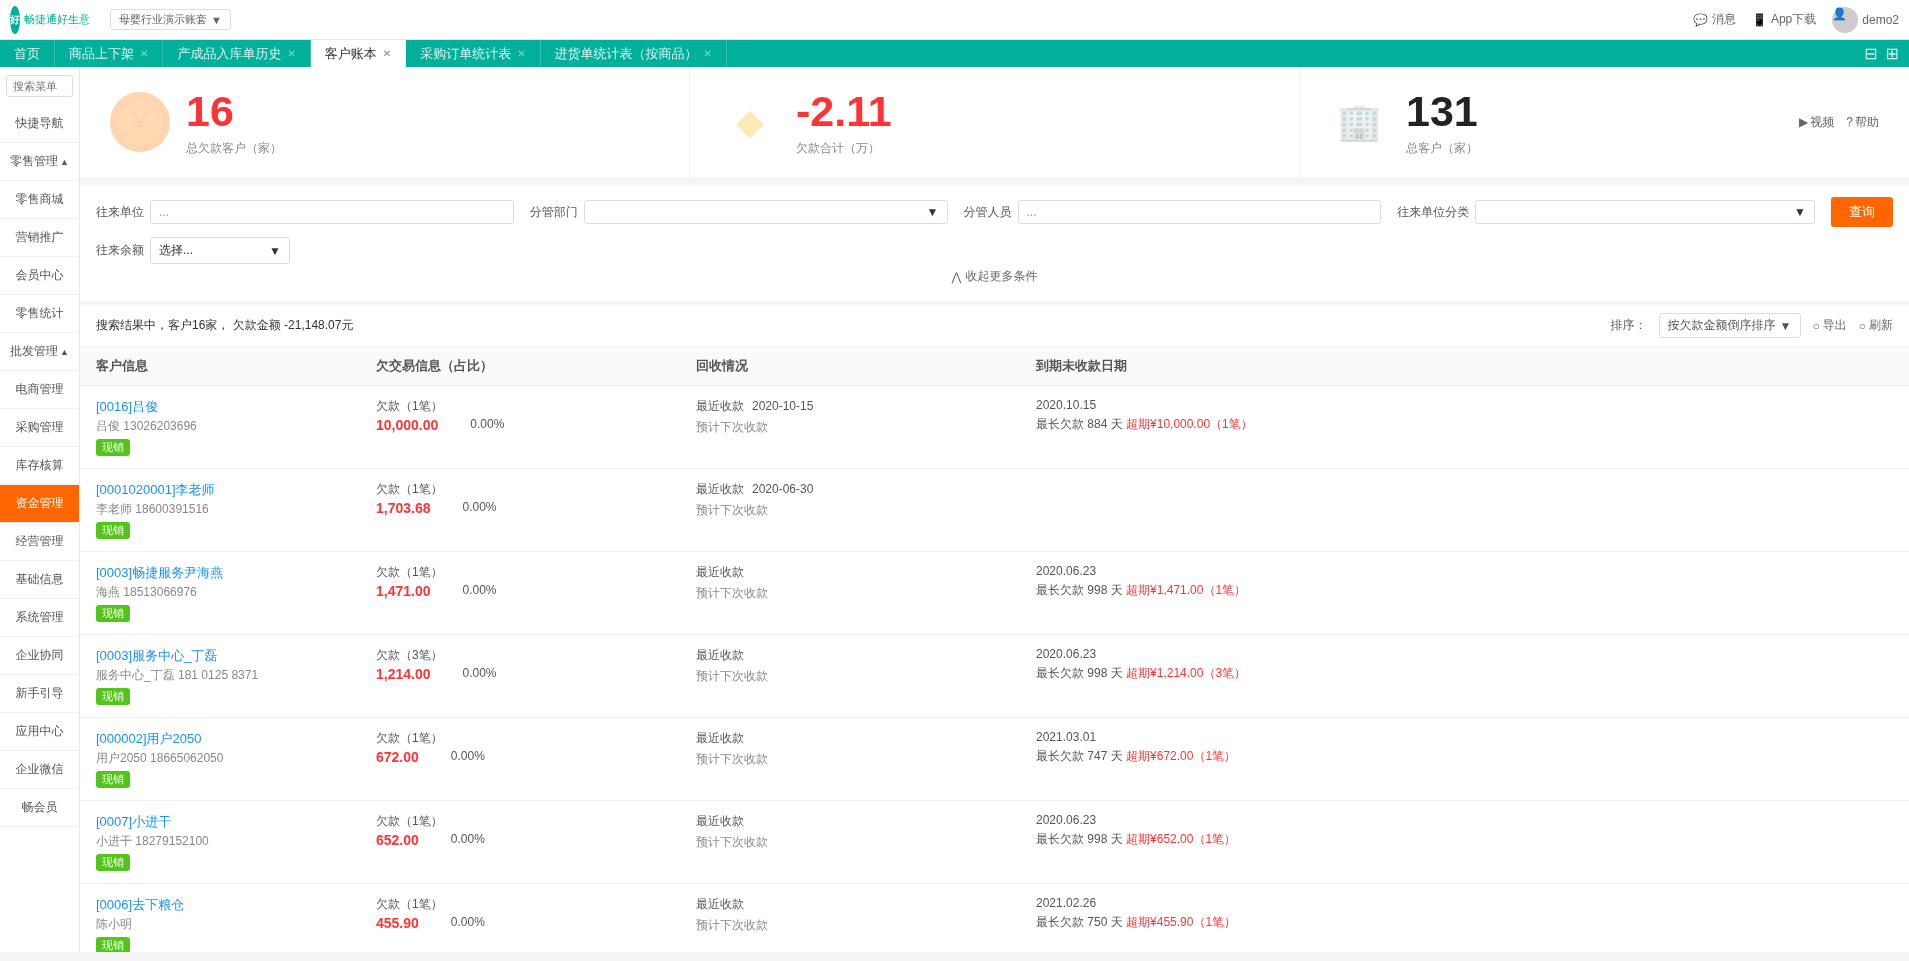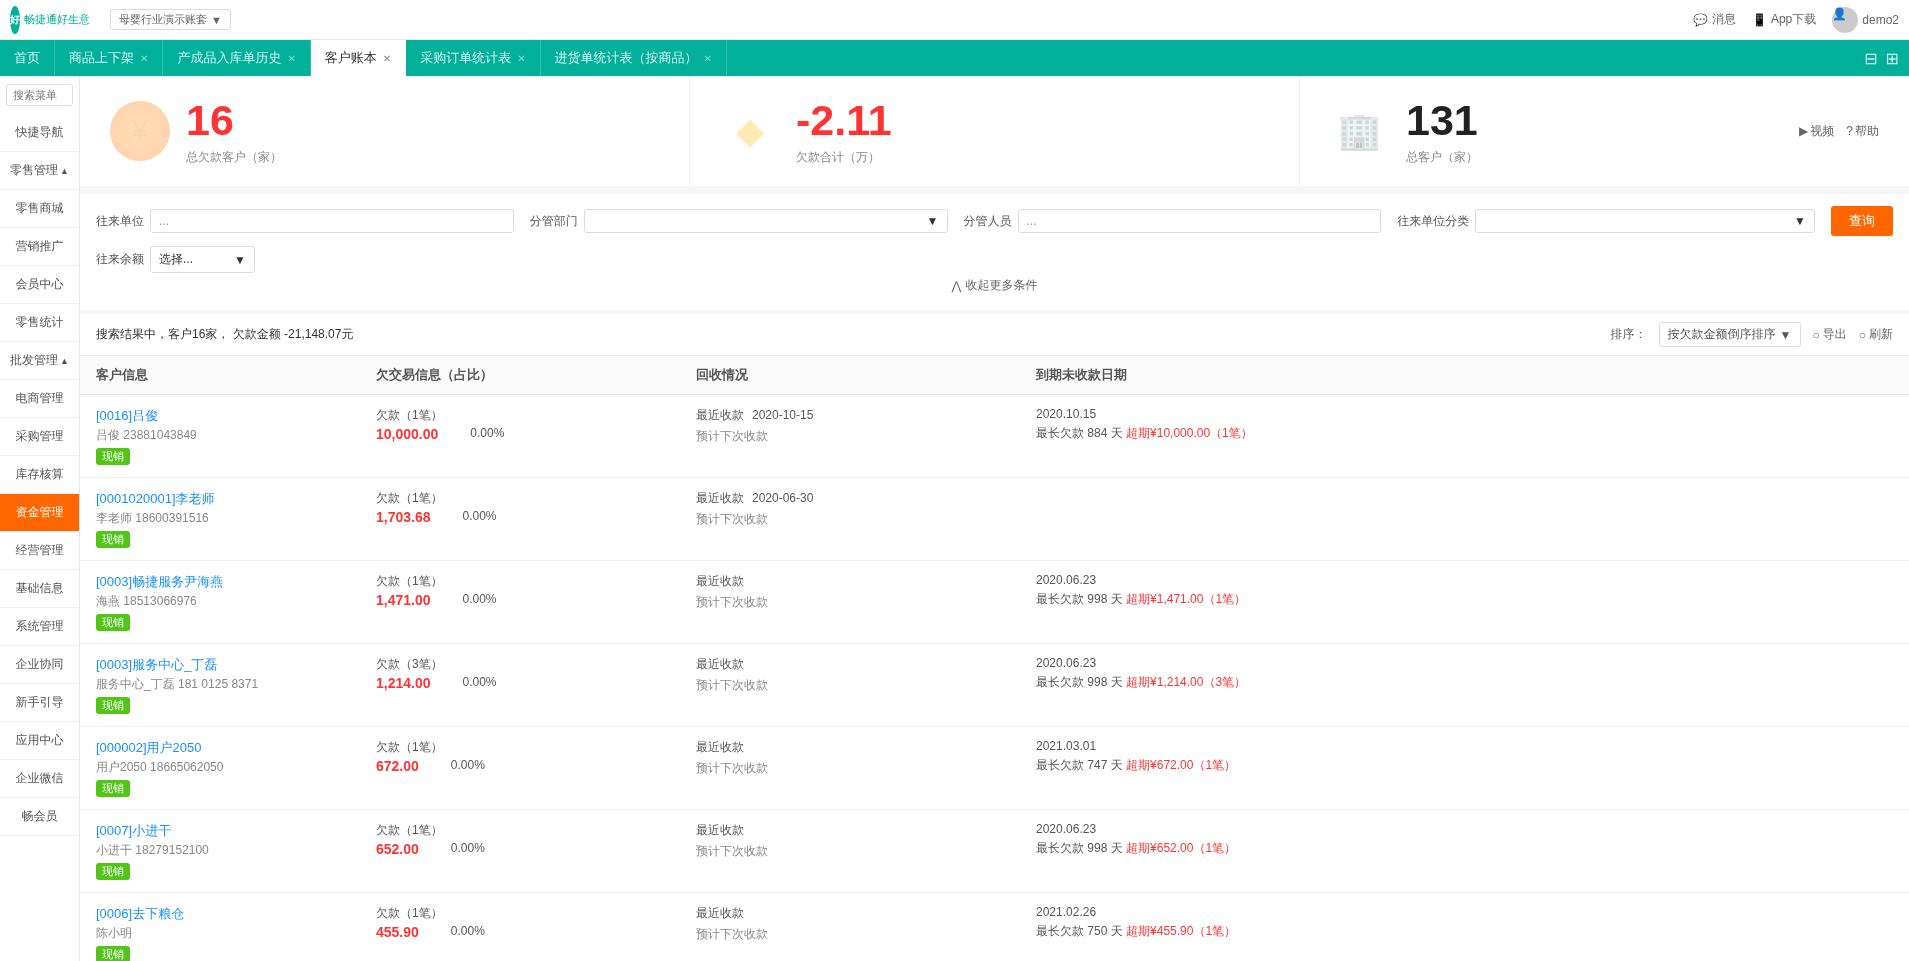--- a/index.html
+++ b/index.html
@@ -9,21 +9,21 @@
     .top-bar { display: flex; align-items: center; height: 40px; background: #fff; border-bottom: 1px solid #e8e8e8; padding: 0 10px; }
     .logo-area { display: flex; align-items: center; width: 80px; }
     .logo-icon { width: 28px; height: 28px; background: #00b09b; border-radius: 50%; display: flex; align-items: center; justify-content: center; color: #fff; font-size: 10px; font-weight: bold; }
     .brand-name { font-size: 11px; color: #00b09b; margin-left: 4px; white-space: nowrap; }
     .industry-selector { font-size: 11px; color: #666; margin-left: 20px; display: flex; align-items: center; gap: 4px; border: 1px solid #ddd; border-radius: 3px; padding: 2px 8px; }
     .top-right { margin-left: auto; display: flex; align-items: center; gap: 16px; }
     .top-right-item { display: flex; align-items: center; gap: 4px; font-size: 12px; color: #666; cursor: pointer; }
     .avatar { width: 26px; height: 26px; background: #ccc; border-radius: 50%; }
 
     
-    .nav-tabs { display: flex; align-items: center; height: 36px; background: #00b09b; padding: 0; overflow: hidden; }
+    .nav-tabs { display: flex; align-items: center; height: 27px; background: #00b09b; padding: 0; overflow: hidden; }
     .nav-tab { display: flex; align-items: center; height: 36px; padding: 0 14px; font-size: 13px; color: rgba(255,255,255,0.85); cursor: pointer; white-space: nowrap; border-right: 1px solid rgba(255,255,255,0.2); gap: 6px; }
     .nav-tab.home { background: transparent; }
     .nav-tab.active { background: #fff; color: #333; }
     .tab-close { font-size: 10px; opacity: 0.6; }
     .nav-tab-spacer { flex: 1; }
     .nav-right-btns { display: flex; align-items: center; gap: 8px; padding-right: 10px; }
     .nav-right-btn { color: rgba(255,255,255,0.8); cursor: pointer; font-size: 16px; }
 
     
     .main-layout { display: flex; height: calc(100vh - 76px); }
@@ -286,21 +286,21 @@
           <div class="filter-select">
             <span></span>
             <span>▼</span>
           </div>
         </div>
         <button class="filter-btn">查询</button>
       </div>
       <div class="filter-row2">
         <div class="filter-item">
           <span class="filter-label">往来余额</span>
-          <div class="filter-select" style="width: 105px; flex: none;">
+          <div class="filter-select" style="width: 140px; flex: none;">
             <span>选择...</span>
             <span>▼</span>
           </div>
         </div>
       </div>
       <div class="collapse-btn">
         <span>⋀</span>
         <span>收起更多条件</span>
       </div>
     </div>
@@ -331,21 +331,21 @@
       <div class="table-header">
         <div class="col-customer">客户信息</div>
         <div class="col-debt">欠交易信息（占比）</div>
         <div class="col-collection">回收情况</div>
         <div class="col-overdue">到期未收款日期</div>
       </div>
 
       <div class="table-row">
         <div class="col-customer">
           <div><a class="customer-name">[0016]吕俊</a></div>
-          <div class="customer-sub">吕俊 23881043849</div>
+          <div class="customer-sub">吕俊 13026203696</div>
           <span class="customer-tag">现销</span>
         </div>
         <div class="col-debt">
           <div class="debt-count">欠款（1笔）</div>
           <div class="debt-row">
             <div class="debt-amount">10,000.00</div>
             <div class="debt-percent">0.00%</div>
           </div>
         </div>
         <div class="col-collection">

